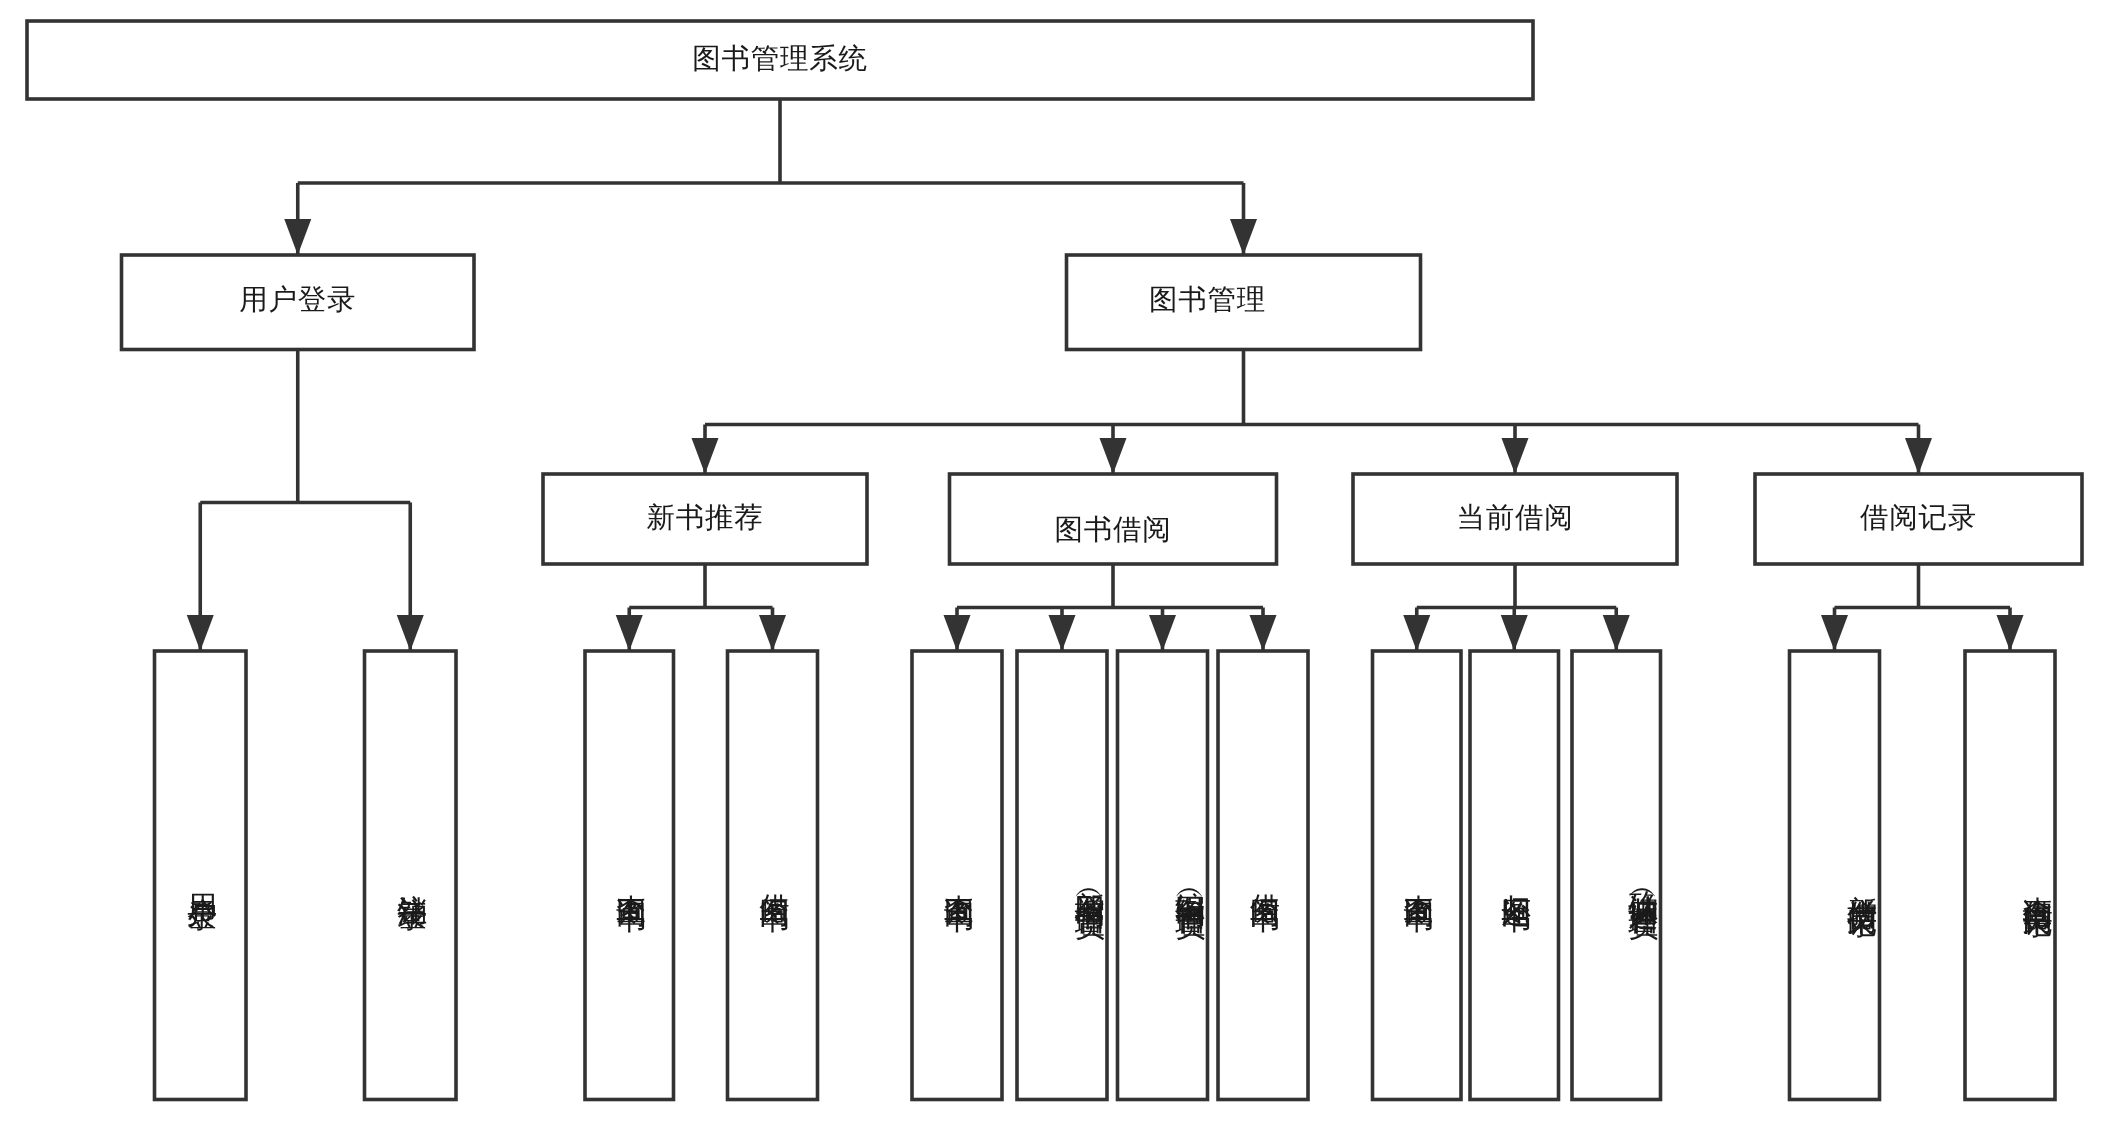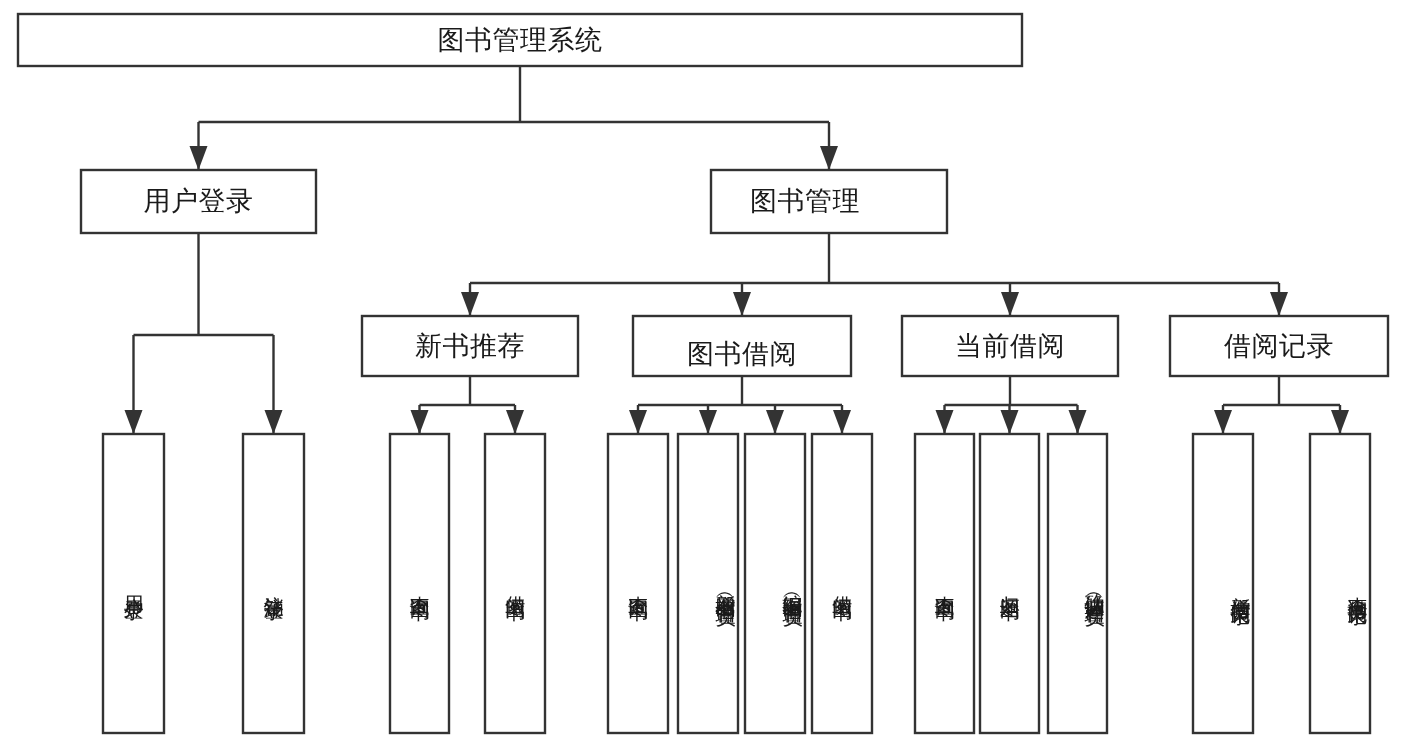--- a/index.html
+++ b/index.html
@@ -45,21 +45,21 @@
     display: flex;
     align-items: center;
     justify-content: center;
     text-align: center;
     color: #1a1a1a;
     font-family: "Liberation Sans", "DejaVu Sans", sans-serif;
     pointer-events: none;
     box-sizing: border-box;
   }
   .node-label.horizontal {
-    font-size: 27px;
+    font-size: 19px;
     line-height: 1.2;
     letter-spacing: 0.5px;
   }
   .node-label.vertical {
     writing-mode: vertical-rl;
     text-orientation: upright;
     font-size: 20px;
     line-height: 1.28;
     letter-spacing: 2px;
     align-items: flex-start;

